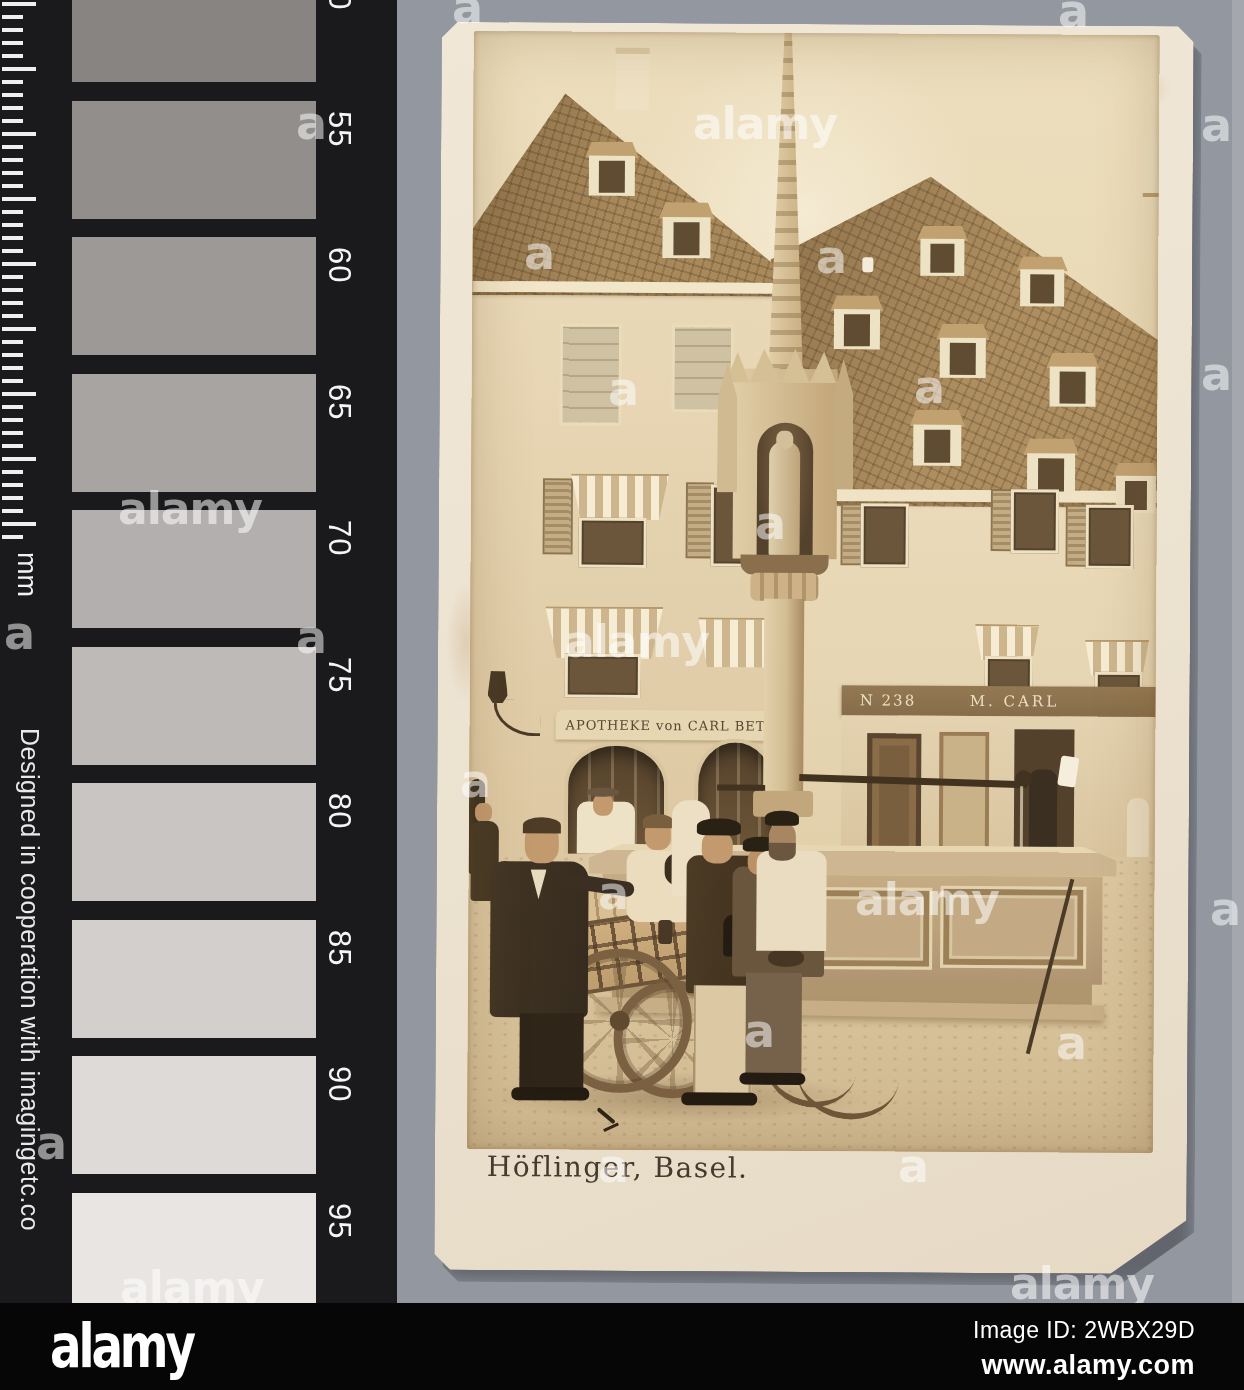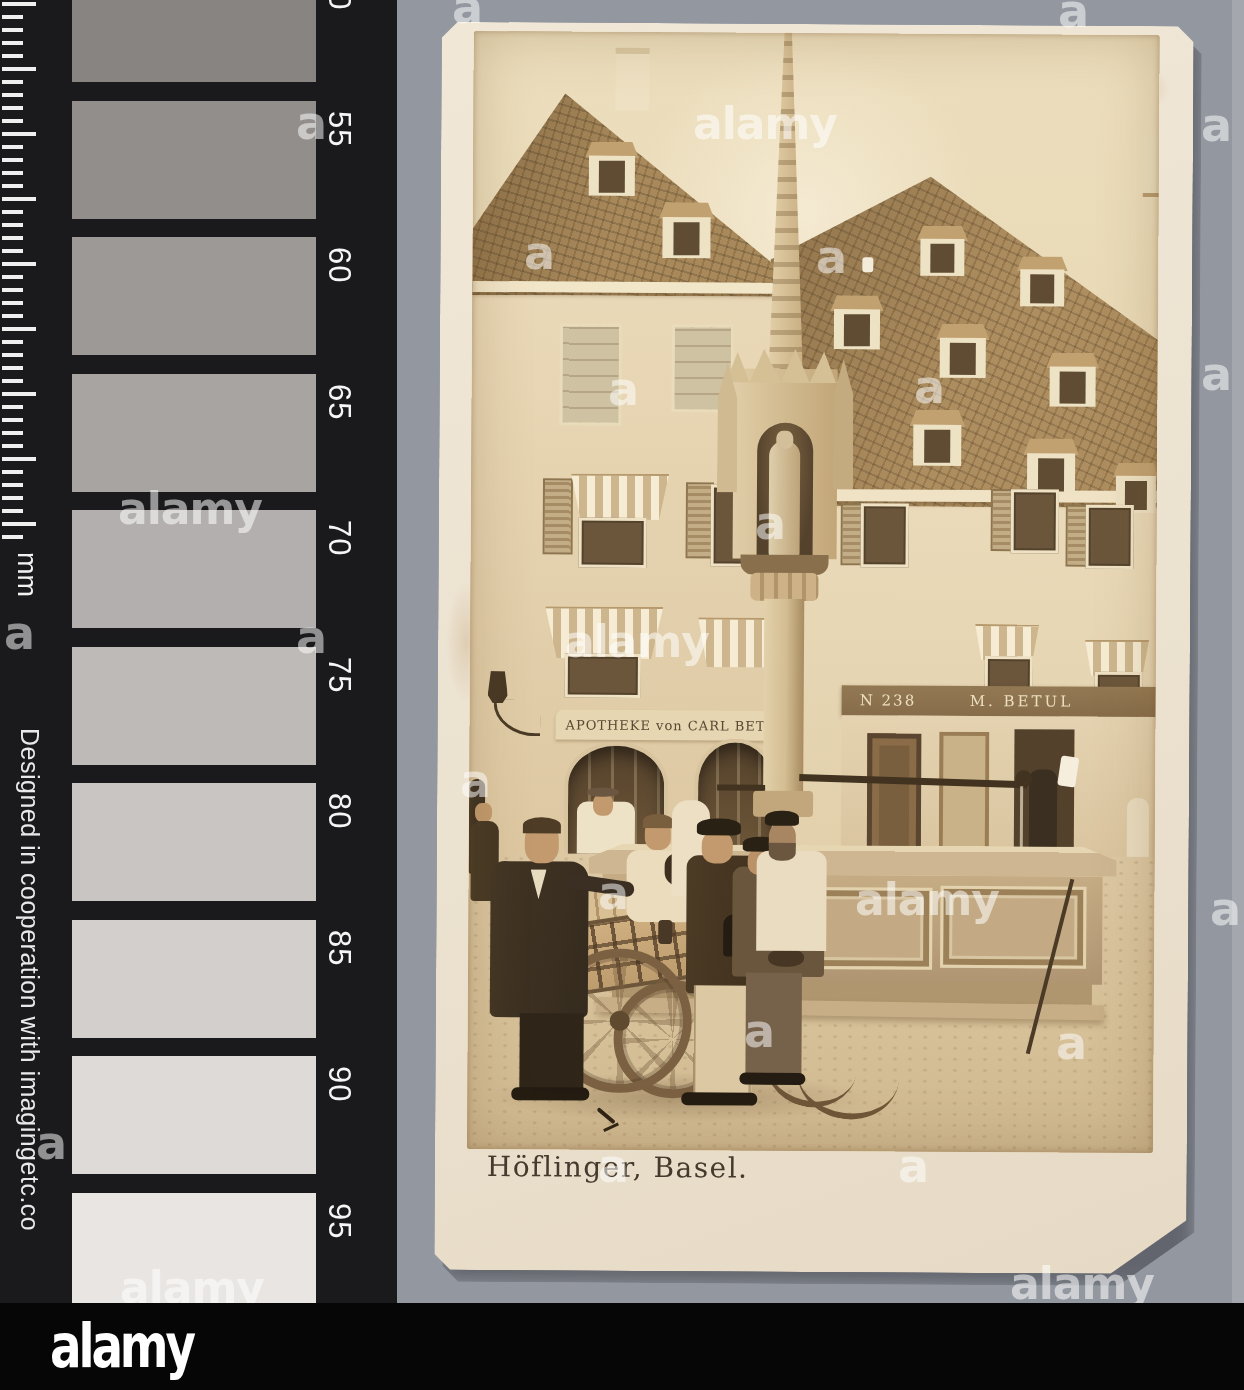--- a/index.html
+++ b/index.html
@@ -246,21 +246,21 @@
             <div class="shutter" style="left: 595px; top: 470px; width: 18px; height: 58px;"></div>
             <div class="win" style="left: 615px; top: 470px; width: 42px; height: 58px;"></div>
             <div class="awning" style="left: 505px; top: 590px; width: 64px; height: 34px;"></div>
             <div class="win" style="left: 515px; top: 622px; width: 42px; height: 46px;"></div>
             <div class="awning" style="left: 615px; top: 605px; width: 64px; height: 34px;"></div>
             <div class="win" style="left: 625px; top: 637px; width: 42px; height: 46px;"></div>
           </div>
         <div class="abs" style="left:372px;top:652px;width:314px;height:30px;
                     background:linear-gradient(#937953,#866c49);box-shadow:0 2px 4px rgba(70,50,25,.4);"></div>
         <div class="signtext" style="left:390px;top:658px;font-size:15px;color:#ecdfc0;letter-spacing:2px;">N 238</div>
-        <div class="signtext" style="left:500px;top:658px;font-size:15px;color:#ecdfc0;letter-spacing:3px;">M. BETUL</div>
+        <div class="signtext" style="left:500px;top:658px;font-size:15px;color:#ecdfc0;letter-spacing:3px;">M. CARL</div>
         <div class="abs" style="left:372px;top:682px;width:314px;height:148px;background:linear-gradient(#e4d2b0,#d9c49e);"></div>
         <div class="abs" style="left:398px;top:700px;width:54px;height:130px;background:#7a5f3f;
                     box-shadow:inset 0 0 0 5px #5a4630, inset 0 0 0 12px #8a6d48;"></div>
         <div class="abs" style="left:470px;top:698px;width:50px;height:132px;background:#c9b288;
                     box-shadow:inset 0 0 0 4px #9a7d55;"></div>
         <div class="abs" style="left:545px;top:695px;width:60px;height:135px;background:#53412c;"></div>
         <div class="abs person-dark" style="left:560px;top:735px;width:28px;height:92px;"></div>
         <div class="abs" style="left:658px;top:763px;width:22px;height:80px;background:#e9dcc0;border-radius:10px 10px 3px 3px;"></div>
       </div>
 
@@ -467,14 +467,18 @@
       <div class="alamy-word" style="left: 693px; top: 102px;">alamy</div>
       <div class="alamy-word" style="left: 118px; top: 487px;">alamy</div>
       <div class="alamy-word" style="left: 565px; top: 620px;">alamy</div>
       <div class="alamy-word" style="left: 855px; top: 878px;">alamy</div>
       <div class="alamy-word" style="left: 120px; top: 1266px;">alamy</div>
       <div class="alamy-word" style="left: 1010px; top: 1262px;">alamy</div>
     </div>
 
   <div id="footer" class="abs">
     <div id="footer-logo">alamy</div>
+    <div id="footer-right">
+      <div id="footer-id">Image ID: 2WBX29D</div>
+      <div id="footer-url">www.alamy.com</div>
+    </div>
   </div>
 </div>
 
 </body></html>

